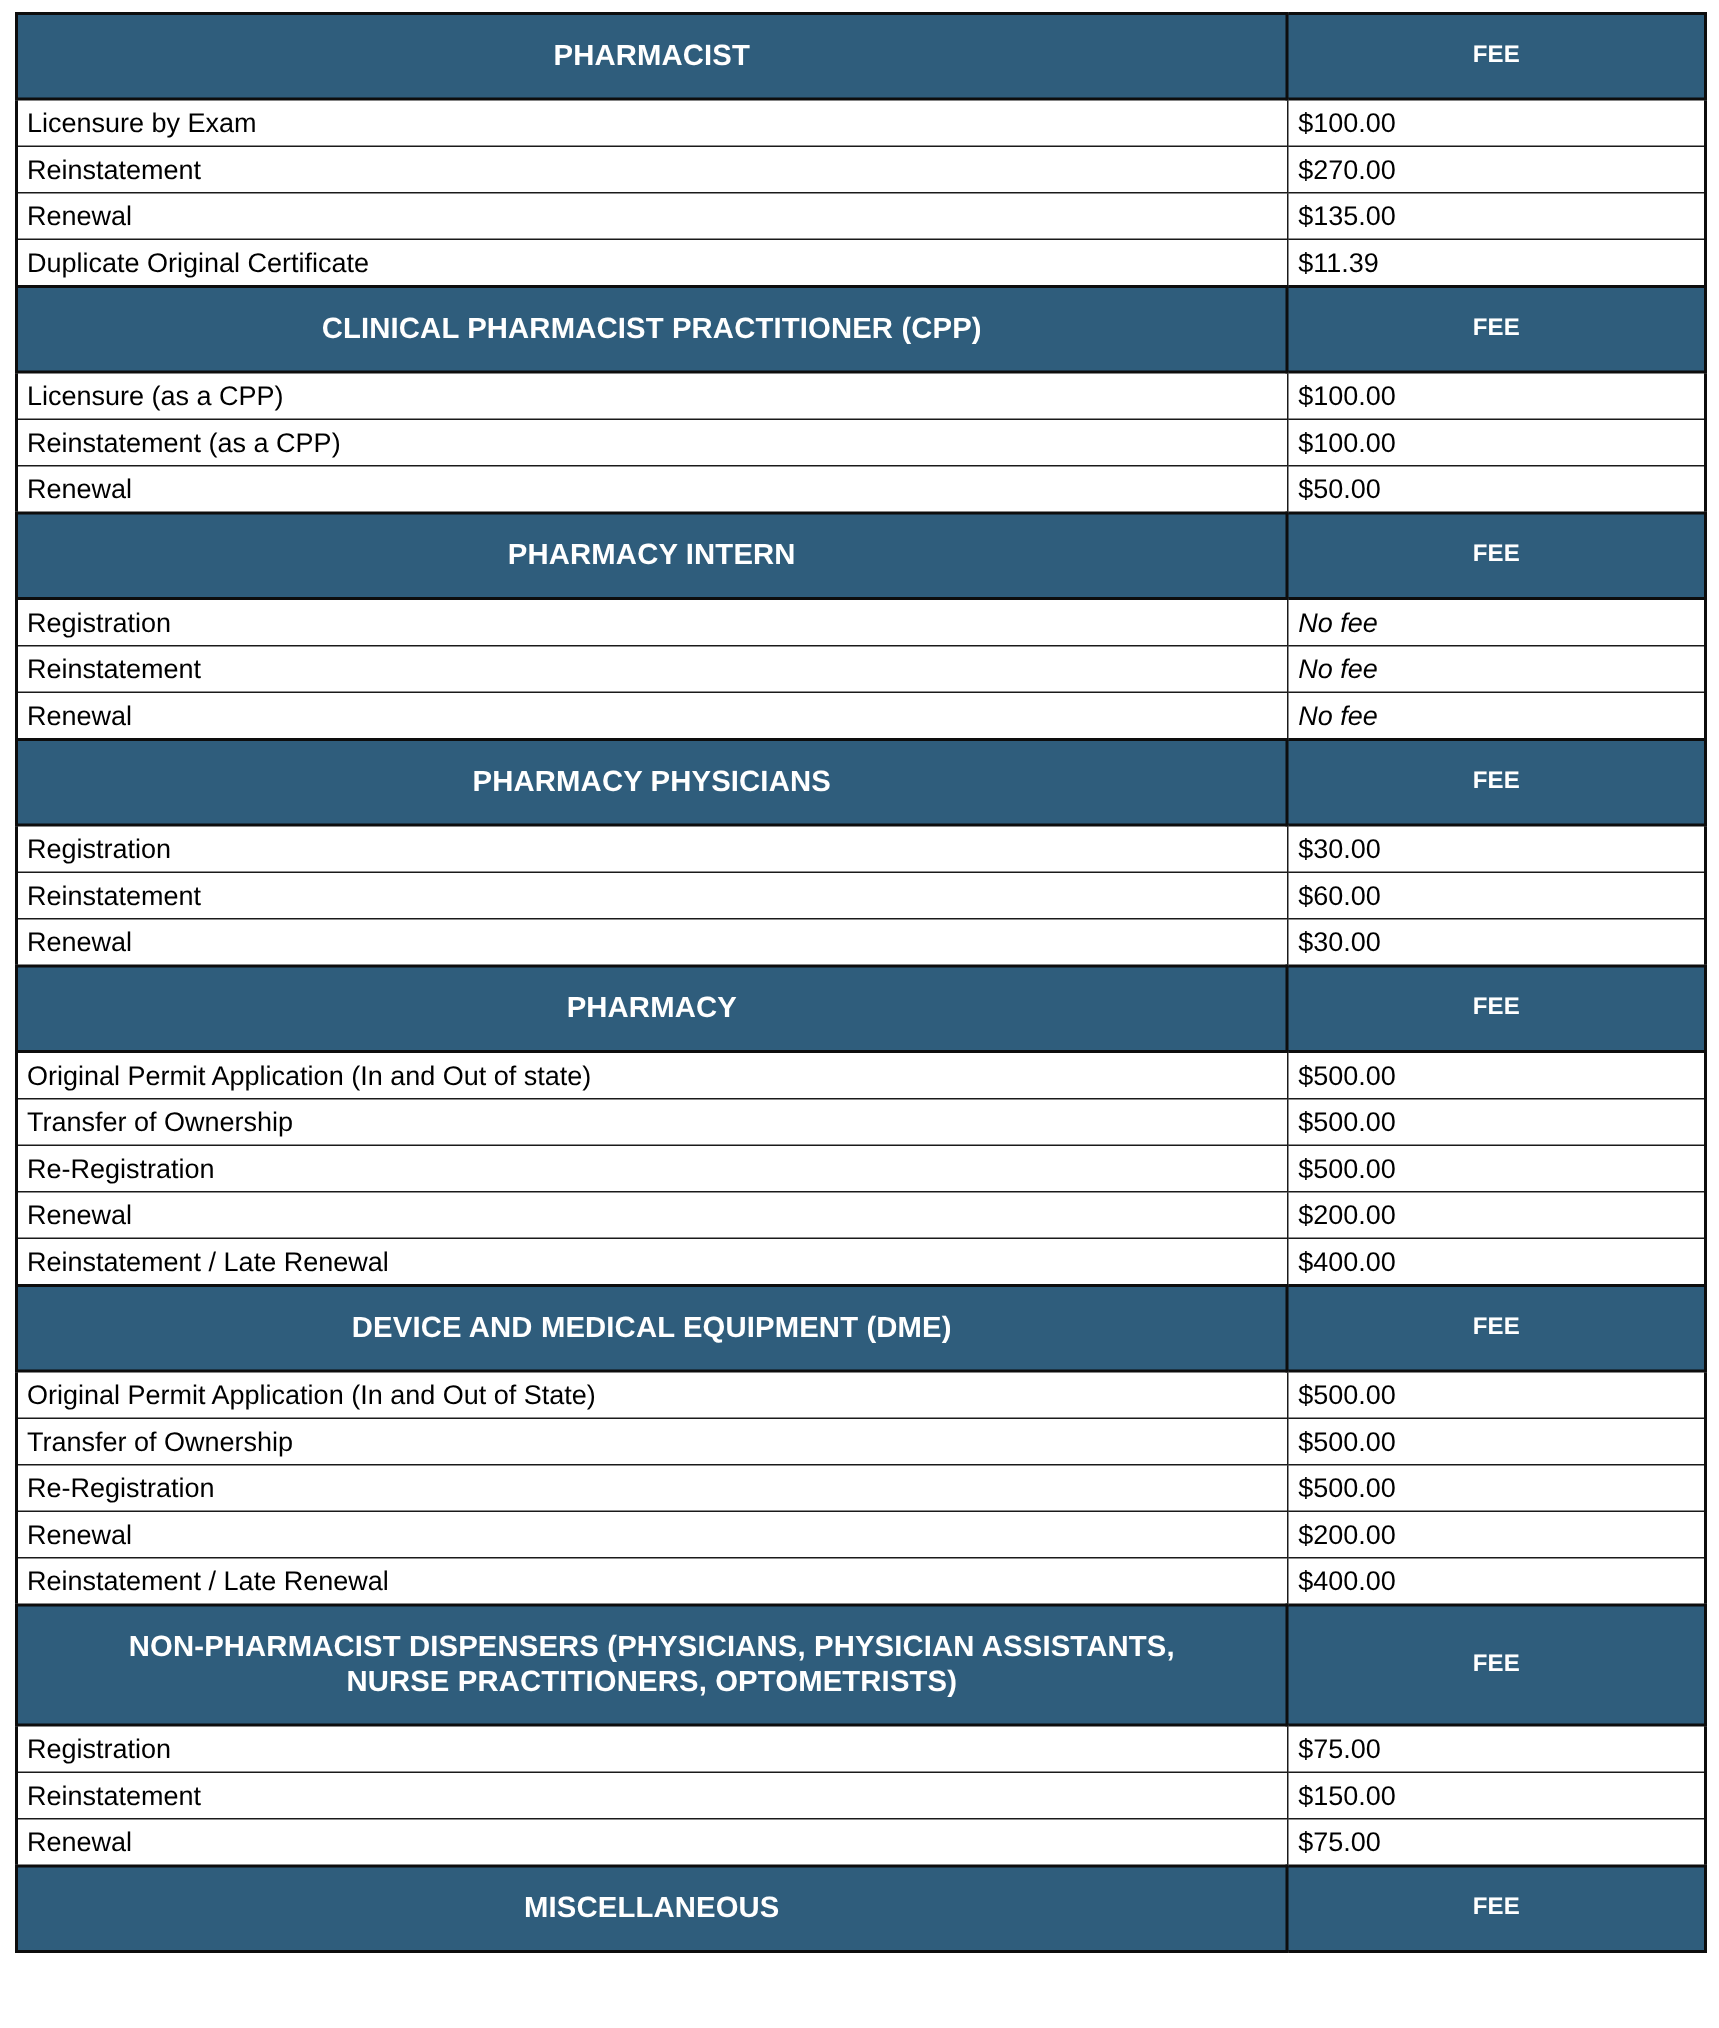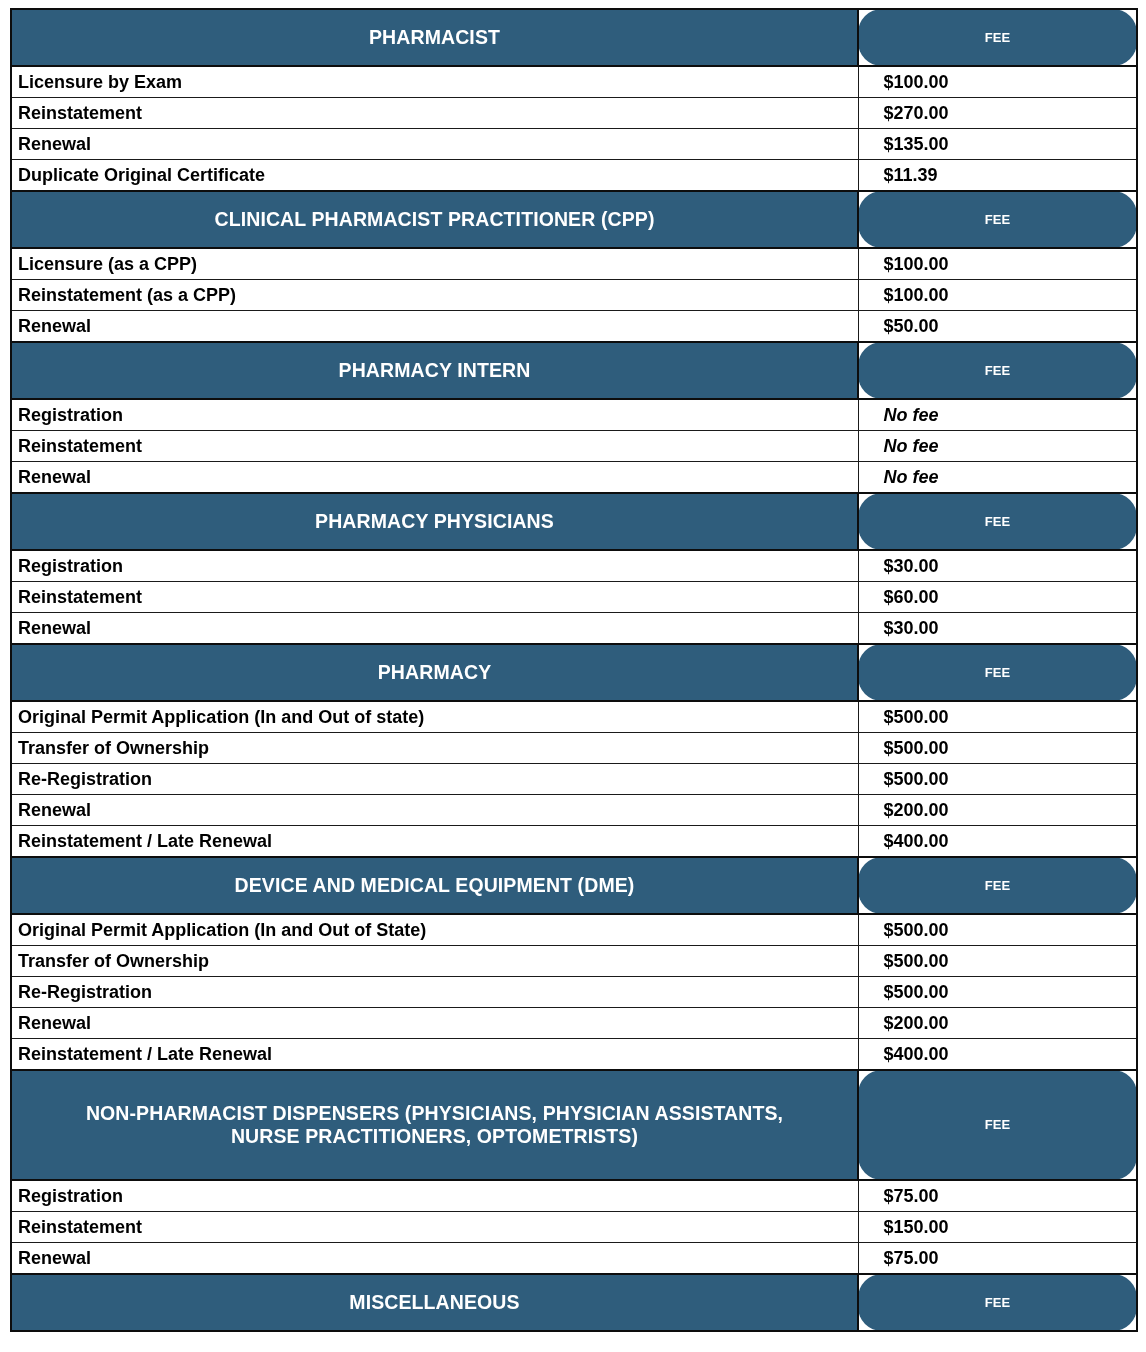--- a/index.html
+++ b/index.html
@@ -38,43 +38,41 @@
     letter-spacing: 0.1px;
     margin-top: 28px;
   }
   tr.section-header-row td.hdr-item {
     height: 47px;
     font-size: 19.5px;
     padding: 4px 10px;
   }
   tr.section-header-row.two-line td.hdr-item {
     height: 70px;
-    padding: 19px 14px;
+    padding: 4px 14px;
   }
   tr.section-header-row td.hdr-fee {
     height: 47px;
-    font-size: 13px;
+    font-size: 16px;
     vertical-align: middle;
-    border-radius: 24px;
   }
 
   tr.data-row td {
     border: 1.5px solid #1a1a1a;
     background: #ffffff;
     color: #000000;
     height: 30px;
     font-size: 18px;
     padding: 0 0 0 6px;
     vertical-align: middle;
     white-space: nowrap;
     overflow: hidden;
-    font-weight: bold;
   }
   tr.data-row td.fee-cell {
-    padding-left: 25px;
+    padding-left: 7px;
   }
   tr.data-row td.fee-cell.nofee {
     font-style: italic;
   }
   .hdr-line { display: block; }
 </style>
 </head>
 <body>
 
 <div id="fee-table-wrap">

